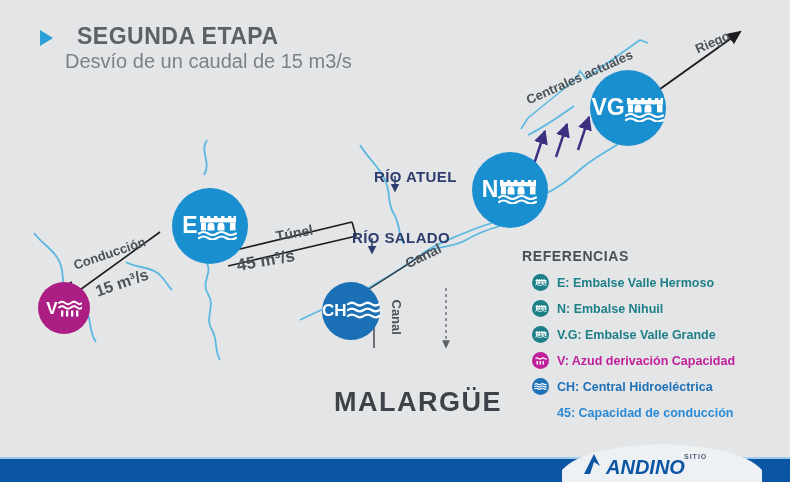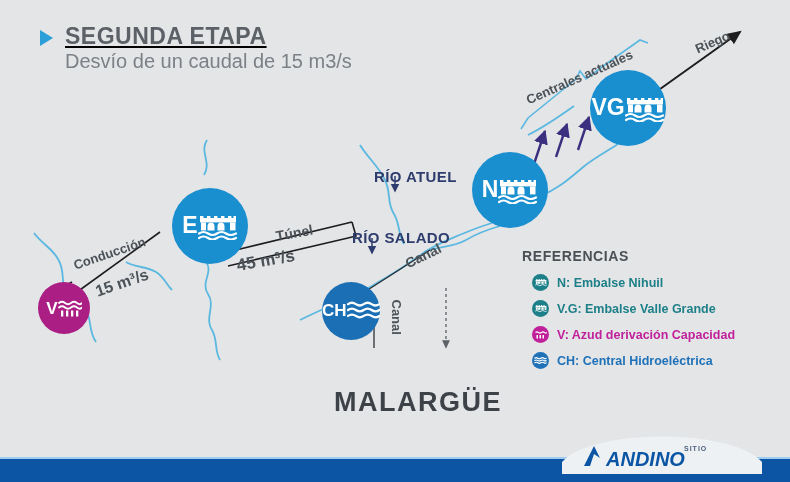--- a/index.html
+++ b/index.html
@@ -7,21 +7,21 @@
     width: 790px; height: 482px;
     background: #e4e5e7;
     font-family: "Liberation Sans", sans-serif;
     overflow: hidden;
     position: relative;
   }
   #stage { position: absolute; inset: 0; width: 790px; height: 482px; }
 
   
   .header { position: absolute; left: 40px; top: 24px; }
-  .hdr-row { display: flex; align-items: flex-start; gap: 12px; text-decoration: underline; }
+  .hdr-row { display: flex; align-items: flex-start; gap: 24px; }
   .tri {
     width: 0; height: 0; margin-top: 6px;
     border-left: 13px solid #2a9fd8;
     border-top: 8px solid transparent;
     border-bottom: 8px solid transparent;
   }
   .title {
     font-size: 23px; font-weight: bold; letter-spacing: 0.5px;
     color: #5b6166; line-height: 1.05;
   }
@@ -67,21 +67,21 @@
   .ref-ico {
     width: 17px; height: 17px; border-radius: 50%;
     flex: 0 0 17px; display: flex; align-items: center; justify-content: center;
   }
   .ref-ico.spacer { background: none; }
   .ref-txt { font-size: 12.5px; font-weight: bold; white-space: nowrap; }
 
   
   .footer { position: absolute; left: 0; bottom: 0; width: 790px; height: 23px; background: #0b55a4; }
   .footer-top { position: absolute; left: 0; bottom: 23px; width: 790px; height: 2px; background: #9fcdf0; }
-  .logo-wrap { position: absolute; right: 28px; bottom: 8px; width: 200px; height: 42px; }
+  .logo-wrap { position: absolute; right: 28px; bottom: 0px; width: 200px; height: 42px; }
 </style>
 </head>
 <body>
 
 <div id="stage">
 
   <div class="header">
     <div class="hdr-row">
       <div class="tri"></div>
       <div class="title">SEGUNDA ETAPA</div>
@@ -256,58 +256,77 @@
   <div class="plabel" style="left:696px;top:42px;font-size:13px;transform:rotate(-24deg);">Riego</div>
 
   <div class="riverlab" style="left:374px;top:168px;">RÍO ATUEL</div>
   <div class="riverlab" style="left:352px;top:229px;">RÍO SALADO</div>
 
   <div class="cityname" style="left:334px;top:355px;">MALARGÜE</div>
 
   <div class="refs">
     <div class="refs-title">REFERENCIAS</div>
 
-
     <div class="ref-item">
       <span class="ref-ico" style="background:#1d7f87;">
         <svg width="12" height="9" viewBox="0 0 40 27">
             <g fill="#fff">
               <rect x="2" y="5" width="36" height="5"></rect>
               <rect x="4" y="2" width="4" height="3"></rect>
               <rect x="12" y="2" width="4" height="3"></rect>
               <rect x="20" y="2" width="4" height="3"></rect>
               <rect x="28" y="2" width="4" height="3"></rect>
               <path d="M3,10 h6 v8 h-6 z"></path>
               <path d="M14,10 q4,0 4,4 v4 h-8 v-4 q0,-4 4,-4z"></path>
               <path d="M25,10 q4,0 4,4 v4 h-8 v-4 q0,-4 4,-4z"></path>
               <path d="M32,10 h6 v8 h-6 z"></path>
             </g>
             <path d="M1,22 q5,-3.5 10,0 q5,3.5 10,0 q5,-3.5 10,0 q4,2.8 8,0" fill="none" stroke="#fff" stroke-width="2.8"></path>
           </svg>
       </span>
-      <span class="ref-txt" style="color:#1d7f87;">N: Embalse Nihuil</span>
+      <span class="ref-txt" style="color:#1d7f87;">E: Embalse Valle Hermoso</span>
     </div>
 
     <div class="ref-item">
       <span class="ref-ico" style="background:#1d7f87;">
         <svg width="12" height="9" viewBox="0 0 40 27">
             <g fill="#fff">
               <rect x="2" y="5" width="36" height="5"></rect>
               <rect x="4" y="2" width="4" height="3"></rect>
               <rect x="12" y="2" width="4" height="3"></rect>
               <rect x="20" y="2" width="4" height="3"></rect>
               <rect x="28" y="2" width="4" height="3"></rect>
               <path d="M3,10 h6 v8 h-6 z"></path>
               <path d="M14,10 q4,0 4,4 v4 h-8 v-4 q0,-4 4,-4z"></path>
               <path d="M25,10 q4,0 4,4 v4 h-8 v-4 q0,-4 4,-4z"></path>
               <path d="M32,10 h6 v8 h-6 z"></path>
             </g>
             <path d="M1,22 q5,-3.5 10,0 q5,3.5 10,0 q5,-3.5 10,0 q4,2.8 8,0" fill="none" stroke="#fff" stroke-width="2.8"></path>
           </svg>
       </span>
+      <span class="ref-txt" style="color:#1d7f87;">N: Embalse Nihuil</span>
+    </div>
+
+    <div class="ref-item">
+      <span class="ref-ico" style="background:#1d7f87;">
+        <svg width="12" height="9" viewBox="0 0 40 27">
+            <g fill="#fff">
+              <rect x="2" y="5" width="36" height="5"></rect>
+              <rect x="4" y="2" width="4" height="3"></rect>
+              <rect x="12" y="2" width="4" height="3"></rect>
+              <rect x="20" y="2" width="4" height="3"></rect>
+              <rect x="28" y="2" width="4" height="3"></rect>
+              <path d="M3,10 h6 v8 h-6 z"></path>
+              <path d="M14,10 q4,0 4,4 v4 h-8 v-4 q0,-4 4,-4z"></path>
+              <path d="M25,10 q4,0 4,4 v4 h-8 v-4 q0,-4 4,-4z"></path>
+              <path d="M32,10 h6 v8 h-6 z"></path>
+            </g>
+            <path d="M1,22 q5,-3.5 10,0 q5,3.5 10,0 q5,-3.5 10,0 q4,2.8 8,0" fill="none" stroke="#fff" stroke-width="2.8"></path>
+          </svg>
+      </span>
       <span class="ref-txt" style="color:#1d7f87;">V.G: Embalse Valle Grande</span>
     </div>
 
     <div class="ref-item" style="margin-top:5px;">
       <span class="ref-ico" style="background:#c0219a;">
         <svg width="12" height="9" viewBox="0 0 24 18">
             <path d="M1,5 q3,-2.6 6,0 q3,2.6 6,0 q3,-2.6 6,0 q3,2.6 5,0" fill="none" stroke="#fff" stroke-width="2.4"></path>
             <g fill="#fff">
               <rect x="3" y="10" width="3" height="7"></rect>
               <rect x="9" y="10" width="3" height="7"></rect>
@@ -326,20 +345,21 @@
               <path d="M2,10 q4,-3 8,0 q4,3 8,0 q4,-3 8,0 q3,2.2 6,0"></path>
               <path d="M2,16 q4,-3 8,0 q4,3 8,0 q4,-3 8,0 q3,2.2 6,0"></path>
             </g>
           </svg>
       </span>
       <span class="ref-txt" style="color:#2072b8;">CH: Central Hidroeléctrica</span>
     </div>
 
     <div class="ref-item">
       <span class="ref-ico spacer"></span>
+      <span class="ref-txt" style="color:#2a8ad4;">45: Capacidad de conducción</span>
     </div>
   </div>
 
   <div class="footer-top"></div>
   <div class="footer"></div>
   <div class="logo-wrap">
     <svg width="200" height="42" viewBox="0 0 200 42">
       <path d="M0,42 L0,30 C30,-4 170,-4 200,30 L200,42 Z" fill="#eef1f4"></path>
       <g transform="translate(16,12)">
         <path d="M6,22 L16,2 L22,14 L16,10 L12,22 Z" fill="#0b55a4"></path>

